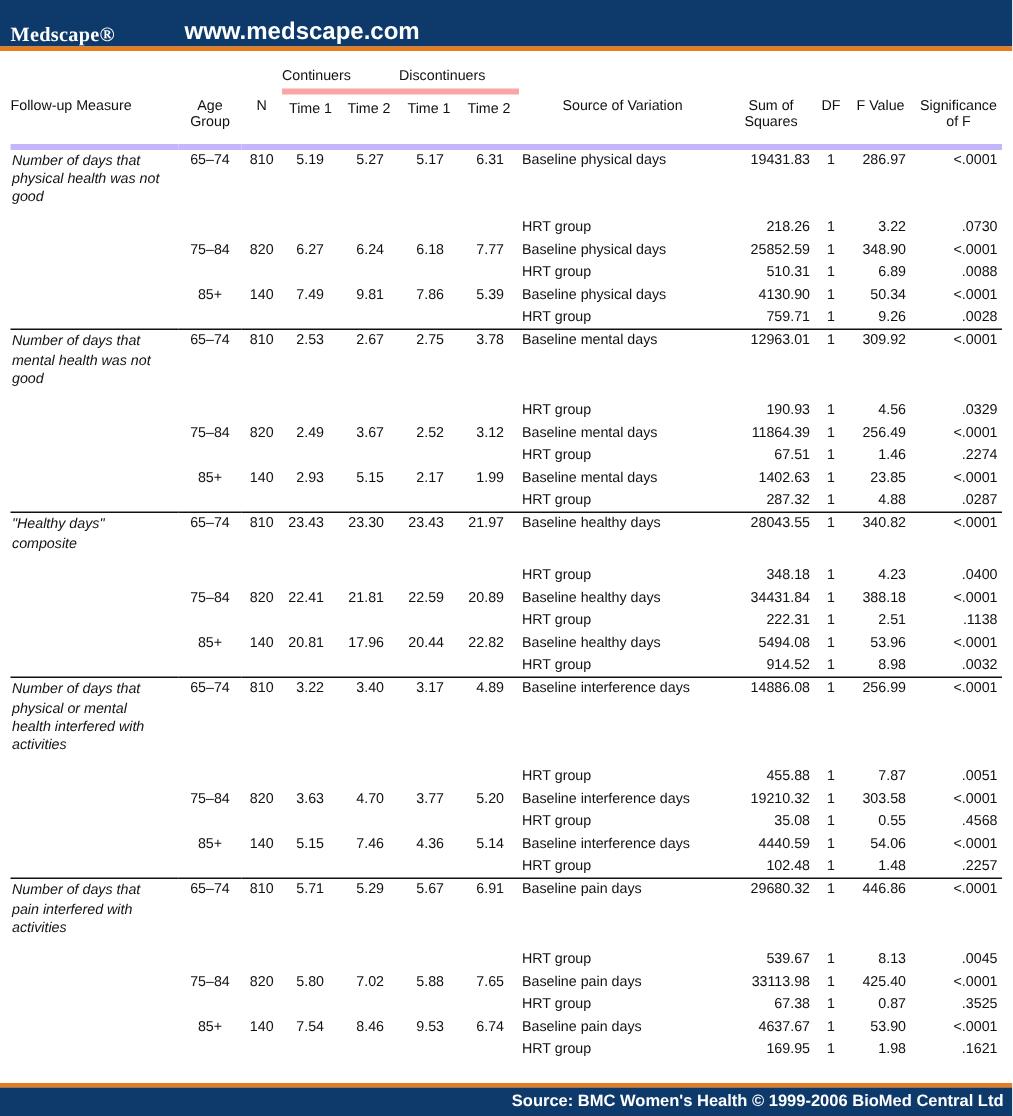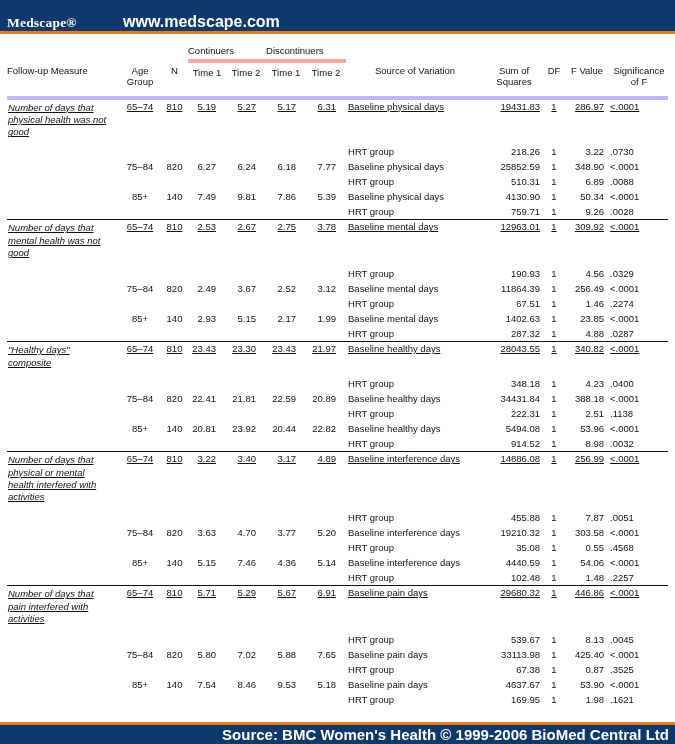--- a/index.html
+++ b/index.html
@@ -25,26 +25,26 @@
   .chead th{padding:4px 0 8px;border-bottom:4px solid #c4b5fd;vertical-align:top;}
   .a-l{text-align:left;} .a-c{} .a-r{text-align:center;}
   .measure{font-style:italic;padding:2px 10px 0 1px;line-height:1.3;}
   .col-age{text-align:center;}
   .col-n{text-align:center;}
   .col-t1c,.col-t2c,.col-t1d,.col-t2d{text-align:right;padding-right:10px;}
   .col-source{text-align:left;padding-left:2px;margin-top:16px;}
   .col-ss{text-align:right;padding-right:4px;}
   .col-df{text-align:center;}
   .col-f{text-align:right;padding-right:6px;}
-  .col-sig{padding-right:3px;}
+  .col-sig{text-align:right;padding-right:3px;}
   tbody.section tr{height:15px;}
-  tbody.section > tr:first-child > td{border-top:1px solid #111;text-decoration:underline;}
+  tbody.section > tr:first-child > td{border-top:1px solid #111;}
   
   .footer{position:absolute;left:0;right:0;bottom:0;}
-  .footer-bar{height:19px;background:#0d3a6b;color:#fff;font-size:15px;font-weight:bold;
+  .footer-bar{height:19px;background:#0d3a6b;color:#fff;font-size:11px;font-weight:bold;
               text-align:right;line-height:19px;padding-right:6px;}
 </style>
 </head>
 <body>
 
 <div class="page">
 
   <div class="topbar">
     <span class="logo">Medscape®</span>
     <span class="url">www.medscape.com</span>
@@ -308,21 +308,21 @@
           <td class="col-source">HRT group</td>
           <td class="col-ss">222.31</td>
           <td class="col-df">1</td>
           <td class="col-f">2.51</td>
           <td class="col-sig">.1138</td>
         </tr>
         <tr>
           <td class="col-age">85+</td>
           <td class="col-n">140</td>
           <td class="col-t1c">20.81</td>
-          <td class="col-t2c">23.92</td>
+          <td class="col-t2c">17.96</td>
           <td class="col-t1d">20.44</td>
           <td class="col-t2d">22.82</td>
           <td class="col-source">Baseline healthy days</td>
           <td class="col-ss">5494.08</td>
           <td class="col-df">1</td>
           <td class="col-f">53.96</td>
           <td class="col-sig">&lt;.0001</td>
         </tr>
         <tr>
           <td class="col-age"></td>
@@ -476,21 +476,21 @@
           <td class="col-df">1</td>
           <td class="col-f">0.87</td>
           <td class="col-sig">.3525</td>
         </tr>
         <tr>
           <td class="col-age">85+</td>
           <td class="col-n">140</td>
           <td class="col-t1c">7.54</td>
           <td class="col-t2c">8.46</td>
           <td class="col-t1d">9.53</td>
-          <td class="col-t2d">5.18</td>
+          <td class="col-t2d">6.74</td>
           <td class="col-source">Baseline pain days</td>
           <td class="col-ss">4637.67</td>
           <td class="col-df">1</td>
           <td class="col-f">53.90</td>
           <td class="col-sig">&lt;.0001</td>
         </tr>
         <tr>
           <td class="col-age"></td>
           <td class="col-n"></td>
           <td class="col-t1c"></td>

